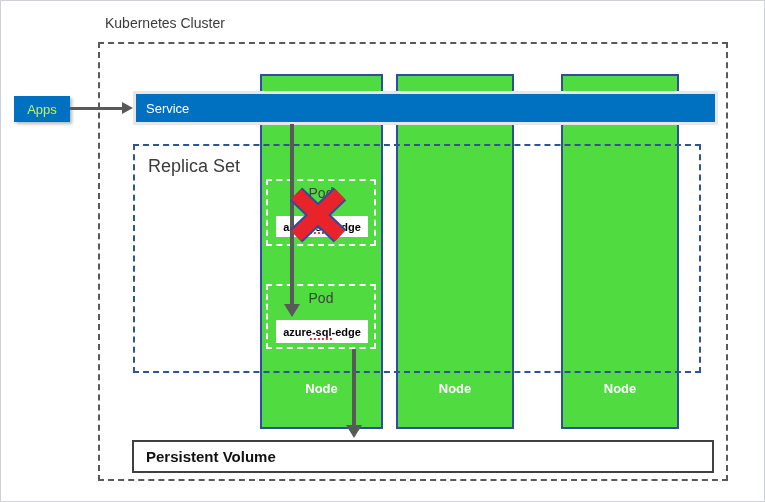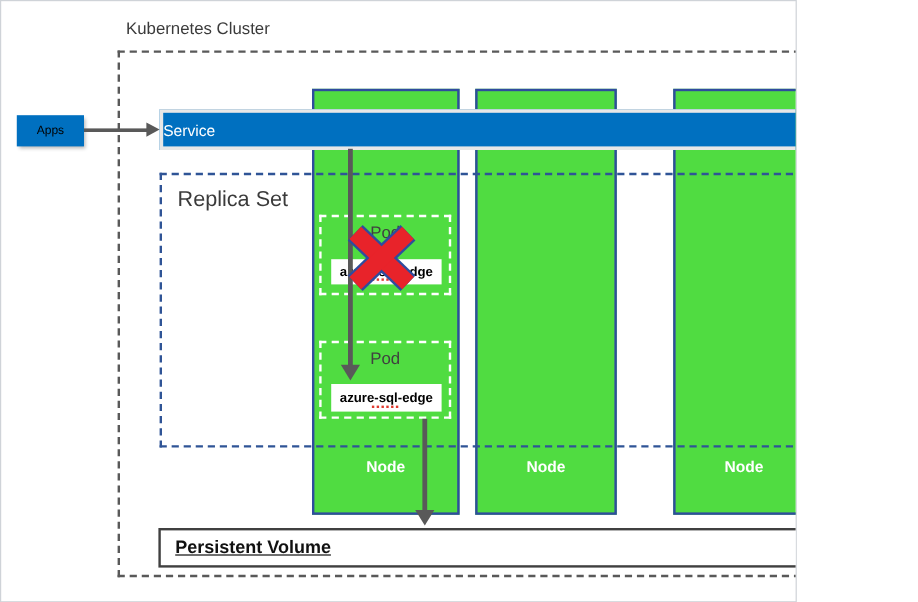--- a/index.html
+++ b/index.html
@@ -1,18 +1,18 @@
 <!DOCTYPE html>
 <html><head>
 <meta charset="utf-8">
 <style>
   html,body{margin:0;padding:0;background:#fff;}
   body{font-family:"Liberation Sans", sans-serif;}
   #canvas{
-    position:relative;width:664px;height:502px;box-sizing:border-box;
+    position:relative;width:765px;height:502px;box-sizing:border-box;
     border:1px solid #cfd3d8;background:#fff;overflow:hidden;
   }
   .abs{position:absolute;box-sizing:border-box;}
 
   
   .k8s-frame{left:97px;top:41px;width:630px;height:439px;border:2px dashed #595959;z-index:1;}
   .k8s-title{left:104px;top:14px;font-size:14px;color:#3b3b3b;z-index:9;white-space:nowrap;}
 
   
   .node{top:73px;height:355px;background:#50DC41;border:2px solid #2F4C9E;z-index:2;}
@@ -22,23 +22,23 @@
   .node-label{top:375px;height:24px;z-index:6;color:#fff;font-weight:bold;font-size:13px;
     display:flex;align-items:center;justify-content:center;text-align:center;}
   .nl1{left:259px;width:123px;} .nl2{left:395px;width:118px;} .nl3{left:560px;width:118px;}
 
   
   .replica{left:132px;top:143px;width:568px;height:229px;border:2px dashed #2F5496;z-index:3;}
   .replica-label{left:147px;top:155px;font-size:18px;color:#3b3b3b;z-index:4;white-space:nowrap;}
 
   
   .service{left:132px;top:90px;width:585px;height:34px;background:#0070C0;border:3px solid #E7E7E7;z-index:5;
-    display:flex;align-items:center;color:#fff;font-size:13px;}
+    display:flex;align-items:center;color:#fff;font-size:13px;padding-left:10px;}
   .apps{left:13px;top:95px;width:56px;height:26px;background:#0070C0;z-index:5;
-    display:flex;align-items:center;justify-content:center;color:#000000;font-size:10px;
+    display:flex;align-items:center;justify-content:center;color:#bef264;font-size:13px;
     box-shadow:2px 2px 3px rgba(0,0,0,0.28);}
 
   
   .pod{left:265px;width:110px;border:2px dashed #ffffff;z-index:6;}
   .pod1{top:178px;height:67px;}
   .pod2{top:283px;height:65px;}
   .pod-title{position:absolute;left:0;right:0;top:4px;text-align:center;color:#404040;font-size:14px;}
   .container-chip{position:absolute;left:8px;right:6px;background:#ffffff;
     display:flex;align-items:center;justify-content:center;
     color:#000;font-weight:bold;font-size:11px;white-space:nowrap;}
@@ -56,21 +56,21 @@
     border-left:8px solid transparent;border-right:8px solid transparent;border-top:13px solid #595959;}
   .v-line2{left:351px;top:348px;width:4px;height:77px;background:#595959;z-index:7;}
   .v-head2{left:345px;top:424px;width:0;height:0;z-index:7;
     border-left:8px solid transparent;border-right:8px solid transparent;border-top:13px solid #595959;}
 
   
   .fail-x{left:288px;top:186px;width:58px;height:56px;z-index:8;}
 
   
   .pv{left:131px;top:439px;width:582px;height:33px;background:#fff;border:2px solid #404040;z-index:6;
-    display:flex;align-items:center;padding-left:12px;font-weight:bold;font-size:15px;color:#111;text-decoration:underline;}
+    display:flex;align-items:center;padding-left:12px;font-weight:bold;font-size:15px;color:#111;}
 </style>
 </head>
 <body>
 
 <div id="canvas">
 
   <div class="abs k8s-frame"></div>
   <div class="abs k8s-title">Kubernetes Cluster</div>
 
   <div class="abs node node1"></div>

